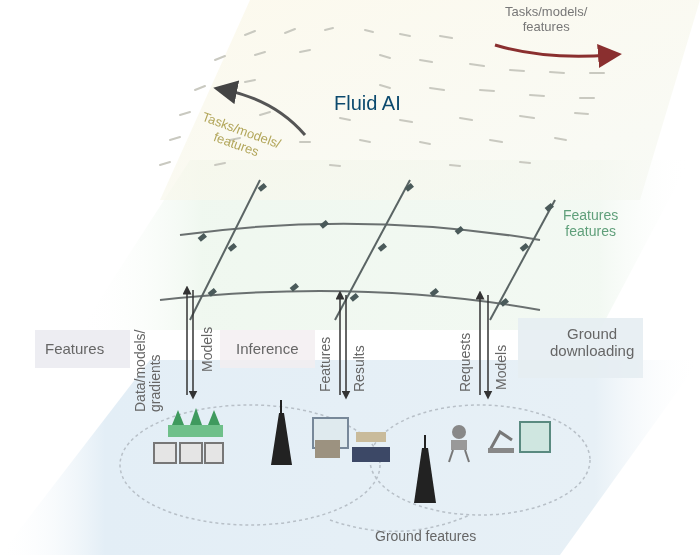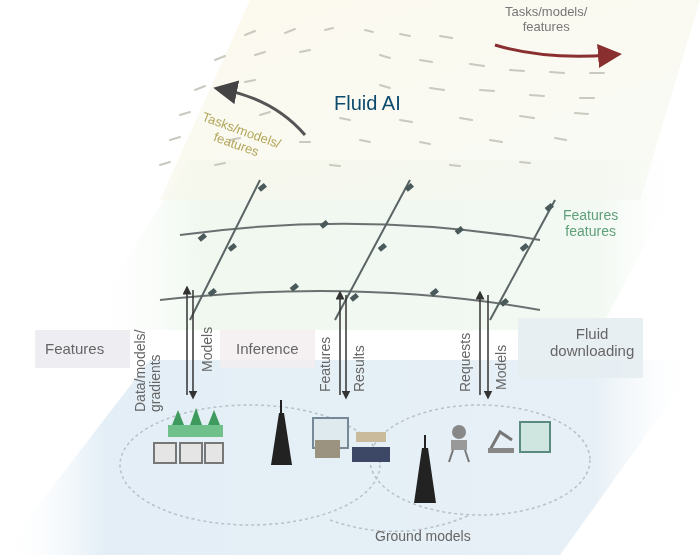--- a/index.html
+++ b/index.html
@@ -196,30 +196,30 @@
   </div>
 
   <div class="lbl center" style="left:563px;top:207px;font-size:14px;color:#5f9f7a;">
     <div>Features</div>
     <div>features</div>
   </div>
 
   <div class="lbl" style="left:45px;top:340px;">Features</div>
   <div class="lbl" style="left:236px;top:340px;">Inference</div>
   <div class="lbl center" style="left:550px;top:325px;">
-    <div>Fluid</div>
+    <div>Ground</div>
     <div>downloading</div>
   </div>
 
   <div class="vlbl" style="left:133px;top:412px;">
     <div>Data/models/</div>
     <div>gradients</div>
   </div>
   <div class="vlbl" style="left:200px;top:372px;">Models</div>
 
   <div class="vlbl" style="left:318px;top:392px;">Features</div>
   <div class="vlbl" style="left:352px;top:392px;">Results</div>
 
   <div class="vlbl" style="left:458px;top:392px;">Requests</div>
   <div class="vlbl" style="left:494px;top:390px;">Models</div>
 
-  <div class="lbl" style="left:375px;top:528px;font-size:14px;">Ground models</div>
+  <div class="lbl" style="left:375px;top:528px;font-size:14px;">Ground features</div>
 </div>
 
 </body></html>

